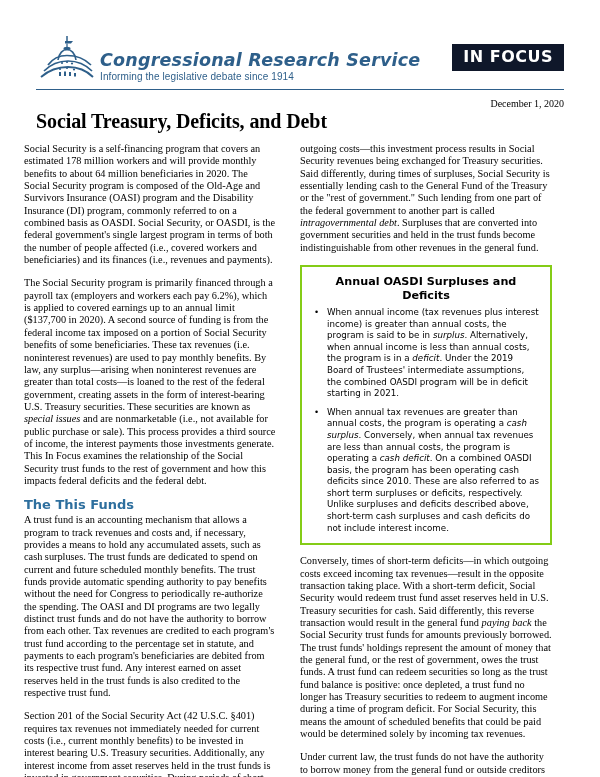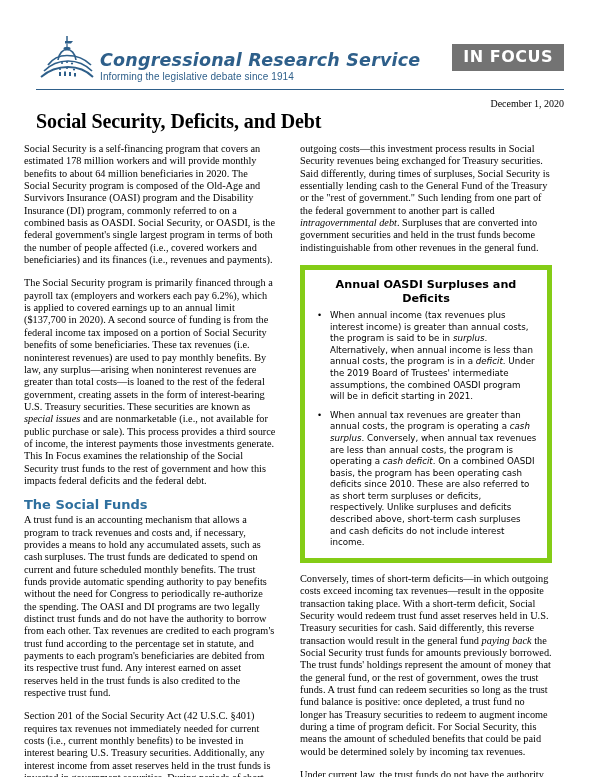--- a/index.html
+++ b/index.html
@@ -61,21 +61,21 @@
     font-size: 10px;
     color: #2e5f8a;
     letter-spacing: 0.1px;
     margin-top: 2px;
     white-space: nowrap;
   }
   .infocus-badge {
     position: absolute;
     right: 0;
     top: 10px;
-    background: #737373;
+    background: #0f172a;
     color: #ffffff;
     font-family: "DejaVu Sans", sans-serif;
     font-weight: bold;
     font-size: 16px;
     letter-spacing: 0.5px;
     padding: 4px 11px 5px 11px;
     line-height: 1.1;
   }
   .header-rule {
     position: absolute;
@@ -137,21 +137,21 @@
     font-family: "DejaVu Sans", sans-serif;
     font-weight: bold;
     font-size: 13px;
     color: #2e6f9e;
     margin: 3px 0 1px 0;
     line-height: 1.15;
   }
 
   
   .callout {
-    border: 5px solid #84cc16;
+    border: 2px solid #84cc16;
     background: #ffffff;
     box-sizing: border-box;
     padding: 8px 10px 9px 10px;
     margin: 2px 0 10px 0;
   }
   .callout-title {
     font-family: "DejaVu Sans", sans-serif;
     font-weight: bold;
     font-size: 11.2px;
     color: #000;
@@ -232,30 +232,30 @@
       <span class="logo-text">
         <div class="org-name">Congressional Research Service</div>
         <div class="org-tagline">Informing the legislative debate since 1914</div>
       </span>
     </div>
     <div class="infocus-badge">IN FOCUS</div>
   </div>
   <div class="header-rule"></div>
 
   <div class="doc-date">December 1, 2020</div>
-  <h1 class="doc-title">Social Security, Deficits, and Debt</h1>
+  <h1 class="doc-title">Social Treasury, Deficits, and Debt</h1>
 
   <div class="columns">
 
     <div class="col col-left">
       <p class="body-text">Social Security is a self-financing program that covers an estimated 178 million workers and will provide monthly benefits to about 64 million beneficiaries in 2020. The Social Security program is composed of the Old-Age and Survivors Insurance (OASI) program and the Disability Insurance (DI) program, commonly referred to on a combined basis as OASDI. Social Security, or OASDI, is the federal government's single largest program in terms of both the number of people affected (i.e., covered workers and beneficiaries) and its finances (i.e., revenues and payments).</p>
 
       <p class="body-text"><span>The Social Security program is primarily financed through a payroll tax (employers and workers each pay 6.2%), which is applied to covered earnings up to an annual limit ($137,700 in 2020). A second source of funding is from the federal income tax imposed on a portion of Social Security benefits of some beneficiaries. These tax revenues (i.e. noninterest revenues) are used to pay monthly benefits. By law, any surplus—arising when noninterest revenues are greater than total costs—is loaned to the rest of the federal government, creating assets in the form of interest-bearing U.S. Treasury securities. These securities are known as </span><i>special issues</i><span> and are nonmarketable (i.e., not available for public purchase or sale). This process provides a third source of income, the interest payments those investments generate. This In Focus examines the relationship of the Social Security trust funds to the rest of government and how this impacts federal deficits and the federal debt.</span></p>
 
-      <h2 class="section-head">The Social Funds</h2>
+      <h2 class="section-head">The This Funds</h2>
       <p class="body-text">A trust fund is an accounting mechanism that allows a program to track revenues and costs and, if necessary, provides a means to hold any accumulated assets, such as cash surpluses. The trust funds are dedicated to spend on current and future scheduled monthly benefits. The trust funds provide automatic spending authority to pay benefits without the need for Congress to periodically re-authorize the spending. The OASI and DI programs are two legally distinct trust funds and do not have the authority to borrow from each other. Tax revenues are credited to each program's trust fund according to the percentage set in statute, and payments to each program's beneficiaries are debited from its respective trust fund. Any interest earned on asset reserves held in the trust funds is also credited to the respective trust fund.</p>
 
       <p class="body-text">Section 201 of the Social Security Act (42 U.S.C. §401) requires tax revenues not immediately needed for current costs (i.e., current monthly benefits) to be invested in interest bearing U.S. Treasury securities. Additionally, any interest income from asset reserves held in the trust funds is invested in government securities. During periods of short-term surpluses—in which incoming tax revenues exceed</p>
     </div>
 
     <div class="col col-right">
       <p class="body-text"><span>outgoing costs—this investment process results in Social Security revenues being exchanged for Treasury securities. Said differently, during times of surpluses, Social Security is essentially lending cash to the General Fund of the Treasury or the "rest of government." Such lending from one part of the federal government to another part is called </span><i>intragovernmental debt</i><span>. Surpluses that are converted into government securities and held in the trust funds become indistinguishable from other revenues in the general fund.</span></p>
 
       <div class="callout">
         <div class="callout-title">Annual OASDI Surpluses and Deficits</div>

